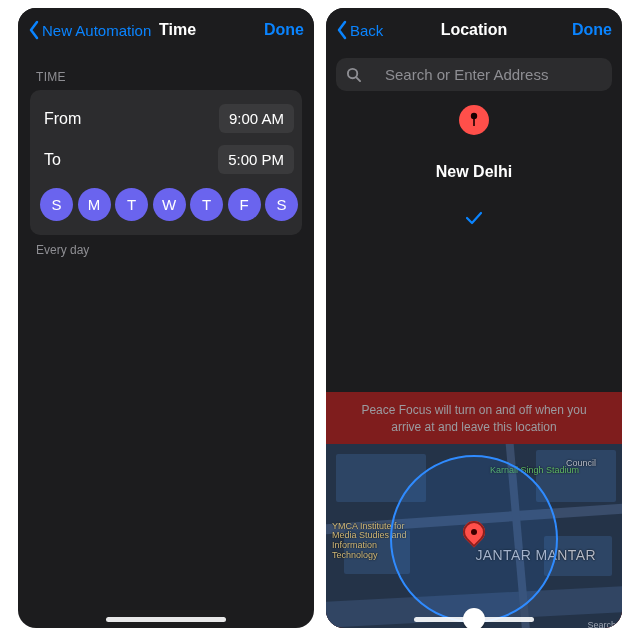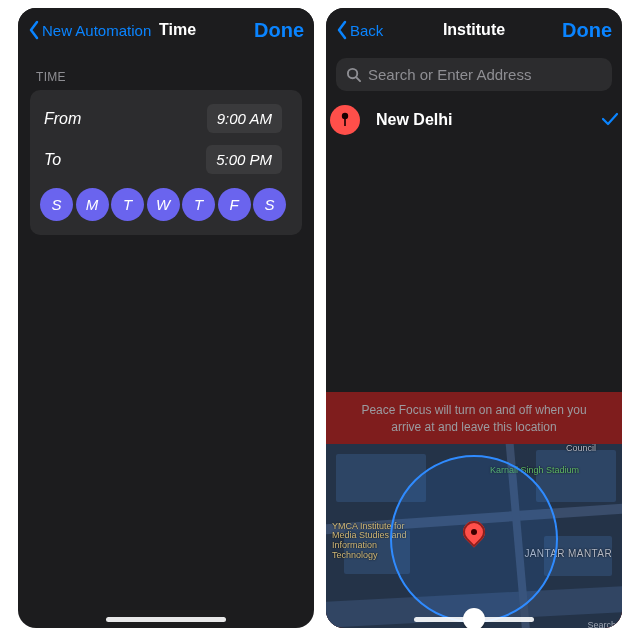--- a/index.html
+++ b/index.html
@@ -34,38 +34,37 @@
   .navbar {
     height: 44px;
     display: flex;
     align-items: center;
     justify-content: space-between;
     padding: 0 10px;
     background: #1c1c1e;
   }
   .nav-left { display: flex; align-items: center; color: #0a84ff; gap: 2px; min-width: 100px;}
   .nav-title { color: #fff; font-weight: 600; text-align: center; flex: 1; font-size: 16px;}
-  .nav-right { color: #0a84ff; font-weight: 600; text-align: right; min-width: 100px; font-size: 20px;}
+  .nav-right { color: #0a84ff; font-weight: 600; text-align: right; min-width: 100px; font-size: 16px;}
   .chevron {
     width: 12px; height: 20px; display: inline-block;
   }
   .chevron svg { display:block; }
   .section-label {
     text-transform: uppercase;
     color: #8e8e93;
     font-size: 12px;
     padding: 18px 18px 6px 18px;
     letter-spacing: 0.3px;
   }
   .card {
     background: #2c2c2e;
     margin: 0 12px;
     border-radius: 10px;
-    padding: 8px 16px 12px 10px;
-    font-style: italic;
+    padding: 8px 4px 12px 10px;
   }
   .row {
     display: flex;
     align-items: center;
     justify-content: space-between;
     padding: 6px 4px;
   }
   .row-label { color: #fff; font-size: 16px; }
   .time-pill {
     background: #3a3a3c;
@@ -95,31 +94,32 @@
     padding: 8px 18px;
   }
 
   
   .search-wrap {
     margin: 6px 10px 4px 10px;
     background: #2c2c2e;
     border-radius: 10px;
     display: flex;
     align-items: center;
-    gap: 7px;
+    gap: 24px;
     padding: 8px 10px;
     color: #8e8e93;
   }
   .search-wrap svg { flex: 0 0 auto; }
   .search-wrap span { font-size: 15px; }
   .loc-row {
     display: flex;
     align-items: center;
-    padding: 10px 4px;
-    gap: 16px;
+    padding: 10px 30px;
+    gap: 28px;
+    flex-direction: column;
   }
   .pin {
     width: 30px; height: 30px;
     border-radius: 50%;
     background: #ff4f4a;
     display: flex; align-items: center; justify-content: center;
     font-size: 15px; color:#000;
   }
   .loc-text { flex: 1; }
   .loc-title { color:#fff; font-size:16px; font-weight:600; line-height:1.1; }
@@ -245,35 +245,36 @@
         <div class="day">S</div>
         <div class="day">M</div>
         <div class="day">T</div>
         <div class="day">W</div>
         <div class="day">T</div>
         <div class="day">F</div>
         <div class="day">S</div>
       </div>
     </div>
 
+    <div class="sub-note">Every day</div>
 
     <div class="home-indicator"></div>
   </div>
 
   <div class="phone">
     <div class="navbar">
       <div class="nav-left">
         <span class="chevron">
           <svg width="12" height="20" viewBox="0 0 12 20">
               <path d="M9 2 L3 10 L9 18" stroke="#0a84ff" stroke-width="2.5" fill="none" stroke-linecap="round" stroke-linejoin="round"></path>
             </svg>
         </span>
         <span>Back</span>
       </div>
-      <div class="nav-title">Institute</div>
+      <div class="nav-title">Location</div>
       <div class="nav-right">Done</div>
     </div>
 
     <div class="search-wrap">
       <svg width="15" height="15" viewBox="0 0 16 16">
           <circle cx="7" cy="7" r="5" stroke="#8e8e93" stroke-width="2" fill="none"></circle>
           <line x1="11" y1="11" x2="15" y2="15" stroke="#8e8e93" stroke-width="2" stroke-linecap="round"></line>
         </svg>
       <span>Search or Enter Address</span>
     </div>
@@ -298,24 +299,24 @@
     <div class="map-section">
       <div class="map-caption">Peace Focus will turn on and off when you arrive at and leave this location</div>
       <div class="map">
         <div class="road" style="left:0;right:0;top:70px;height:10px;transform:skewY(-4deg);"></div>
         <div class="road" style="left:0;right:0;top:150px;height:26px;transform:skewY(-3deg);background:#314563;"></div>
         <div class="road" style="left:188px;top:0;bottom:0;width:8px;transform:skewX(5deg);"></div>
         <div class="block" style="left:10px;top:10px;width:90px;height:48px;"></div>
         <div class="block" style="left:210px;top:6px;width:80px;height:52px;"></div>
         <div class="block" style="left:18px;top:86px;width:66px;height:44px;"></div>
         <div class="block" style="left:218px;top:92px;width:68px;height:40px;"></div>
-        <div class="map-label white" style="right:26px;top:0px;">Council</div>
+        <div class="map-label white" style="right:26px;top:15px;">Council</div>
         <div class="map-label green" style="left:164px;top:22px;">Karnail Singh Stadium</div>
         <div class="map-label" style="left:6px;top:78px;width:80px;">YMCA Institute for Media Studies and Information Technology</div>
-        <div class="map-label white" style="right:10px;top:104px;font-size:10px;letter-spacing:0.4px;">JANTAR MANTAR</div>
+        <div class="map-label white" style="right:26px;top:104px;font-size:14px;letter-spacing:0.4px;">JANTAR MANTAR</div>
         <div class="geofence"></div>
         <div class="geofence-pin"></div>
         <div class="drag-handle"></div>
         <div class="legal">Search</div>
       </div>
     </div>
 
     <div class="home-indicator"></div>
   </div>
 

